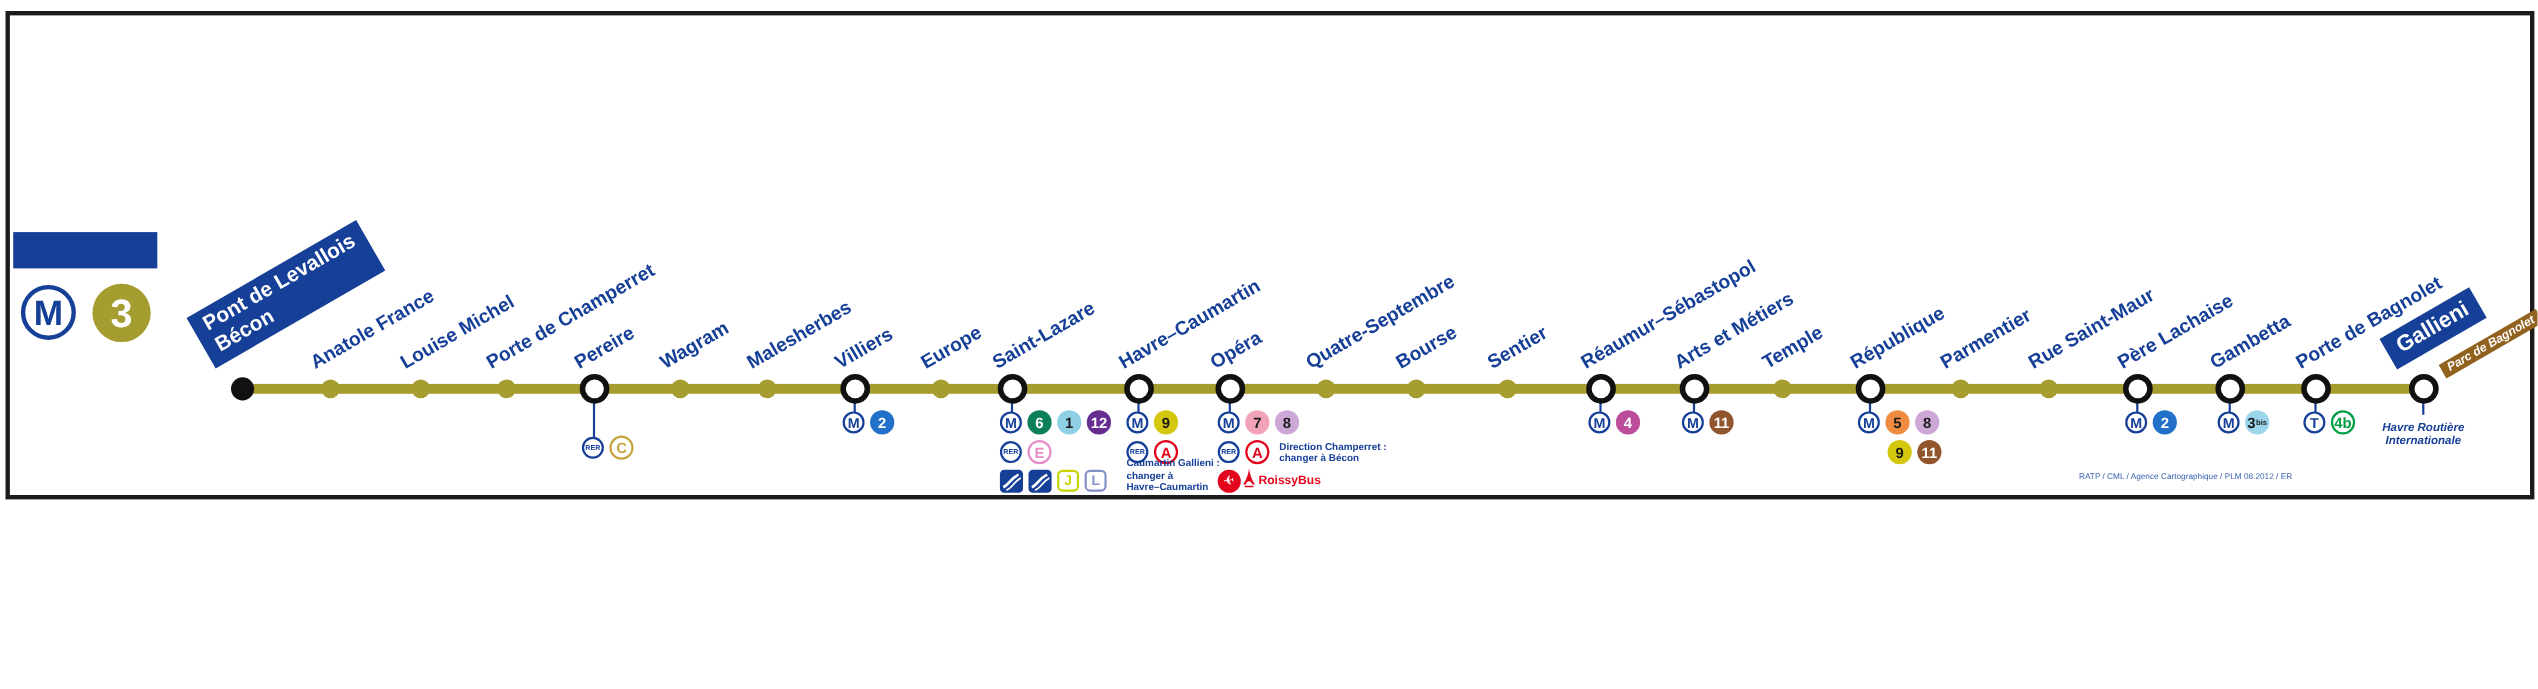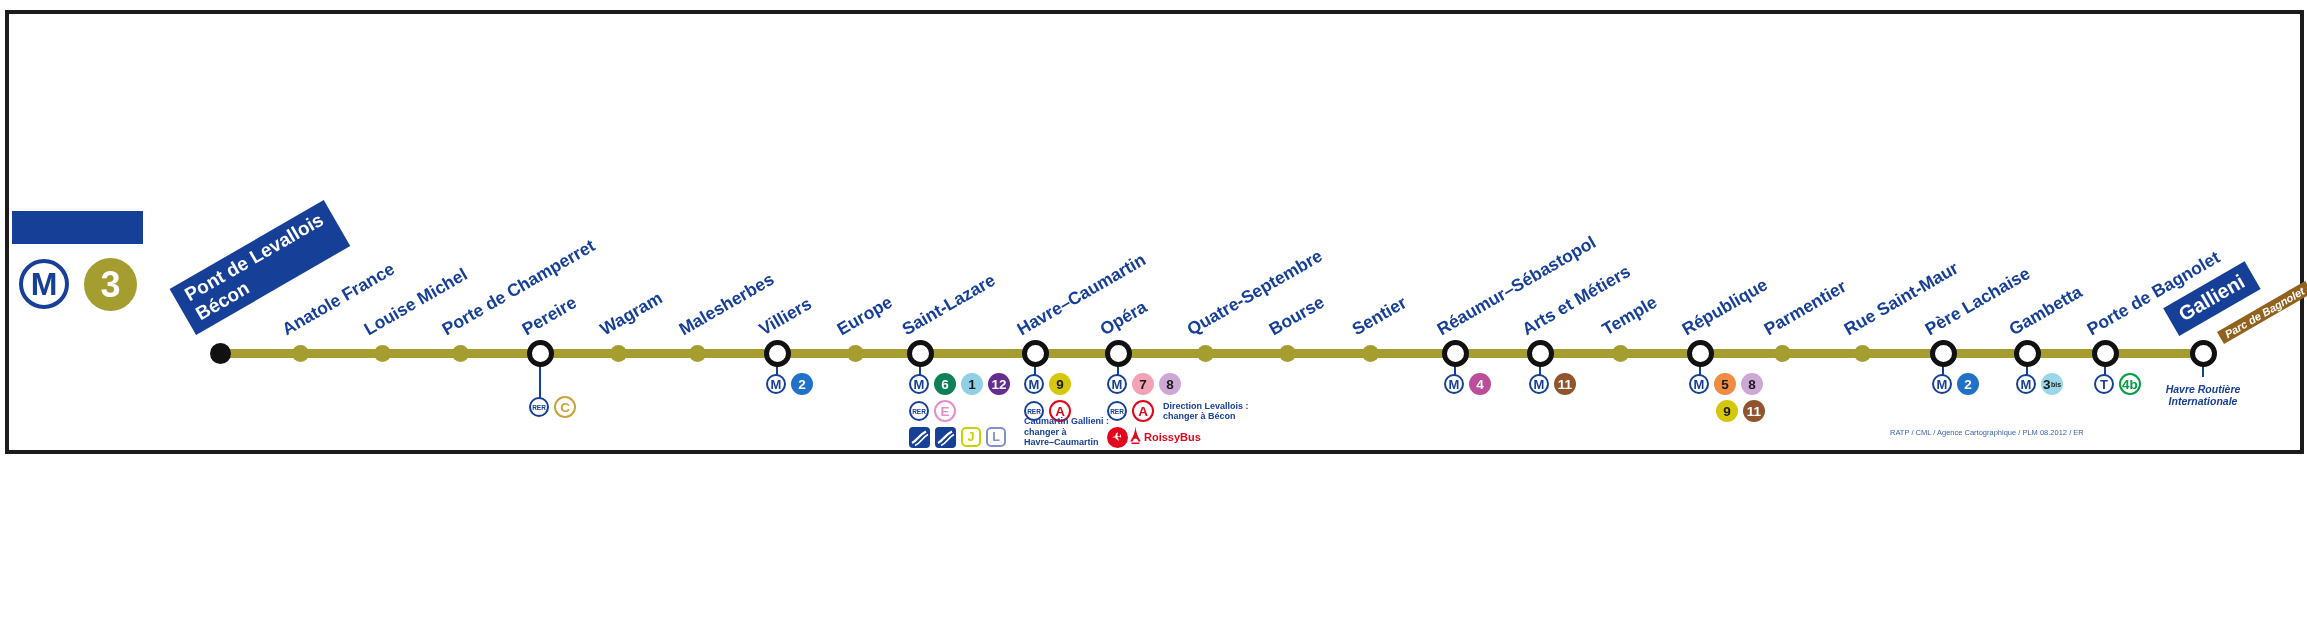--- a/index.html
+++ b/index.html
@@ -145,21 +145,21 @@
       <div class="stlabel" style="color: rgb(22, 63, 151); left: 1107px; top: 318px;">Opéra</div>
       <div class="iconrow" style="left: 1107px; top: 373px;">
         <div class="roundel mm" style="border-color: rgb(22, 63, 151); color: rgb(22, 63, 151);">M</div>
         <div class="disc" style="background: rgb(243, 163, 184); color: rgb(26, 26, 26);">7</div>
         <div class="disc" style="background: rgb(205, 168, 214); color: rgb(26, 26, 26);">8</div>
       </div>
       <div class="iconrow" style="left: 1107px; top: 400px;">
         <div class="roundel rr" style="border-color: rgb(22, 63, 151); color: rgb(22, 63, 151);">RER</div>
         <div class="disc ring" style="border-color: rgb(226, 5, 28); color: rgb(226, 5, 28);">A</div>
         <div class="note" style="color: rgb(22, 63, 151); margin-left: 4px;">
-          <div>Direction Levallois :</div>
+          <div>Direction Champerret :</div>
           <div>changer à Bécon</div>
         </div>
       </div>
       <div class="iconrow" style="left: 1107px; top: 426px;">
         <div style="display: flex; align-items: center;">
           <div class="rb-disc" style="background: rgb(226, 5, 28);">
             <span class="rb-plane">✈</span>
           </div>
           <div style="margin-left: 1px;"><svg width="13" height="19" viewBox="0 0 13 19">
               <path fill="#E2051C" d="M6.5 0.5 C6.1 5 4.8 10 1.2 15.5 L3.6 15.5 C4.2 13.6 5.3 12.6 6.5 12.6 C7.7 12.6 8.8 13.6 9.4 15.5 L11.8 15.5 C8.2 10 6.9 5 6.5 0.5 Z M2.5 16.5 L10.5 16.5 L10.5 18 L2.5 18 Z"></path>

